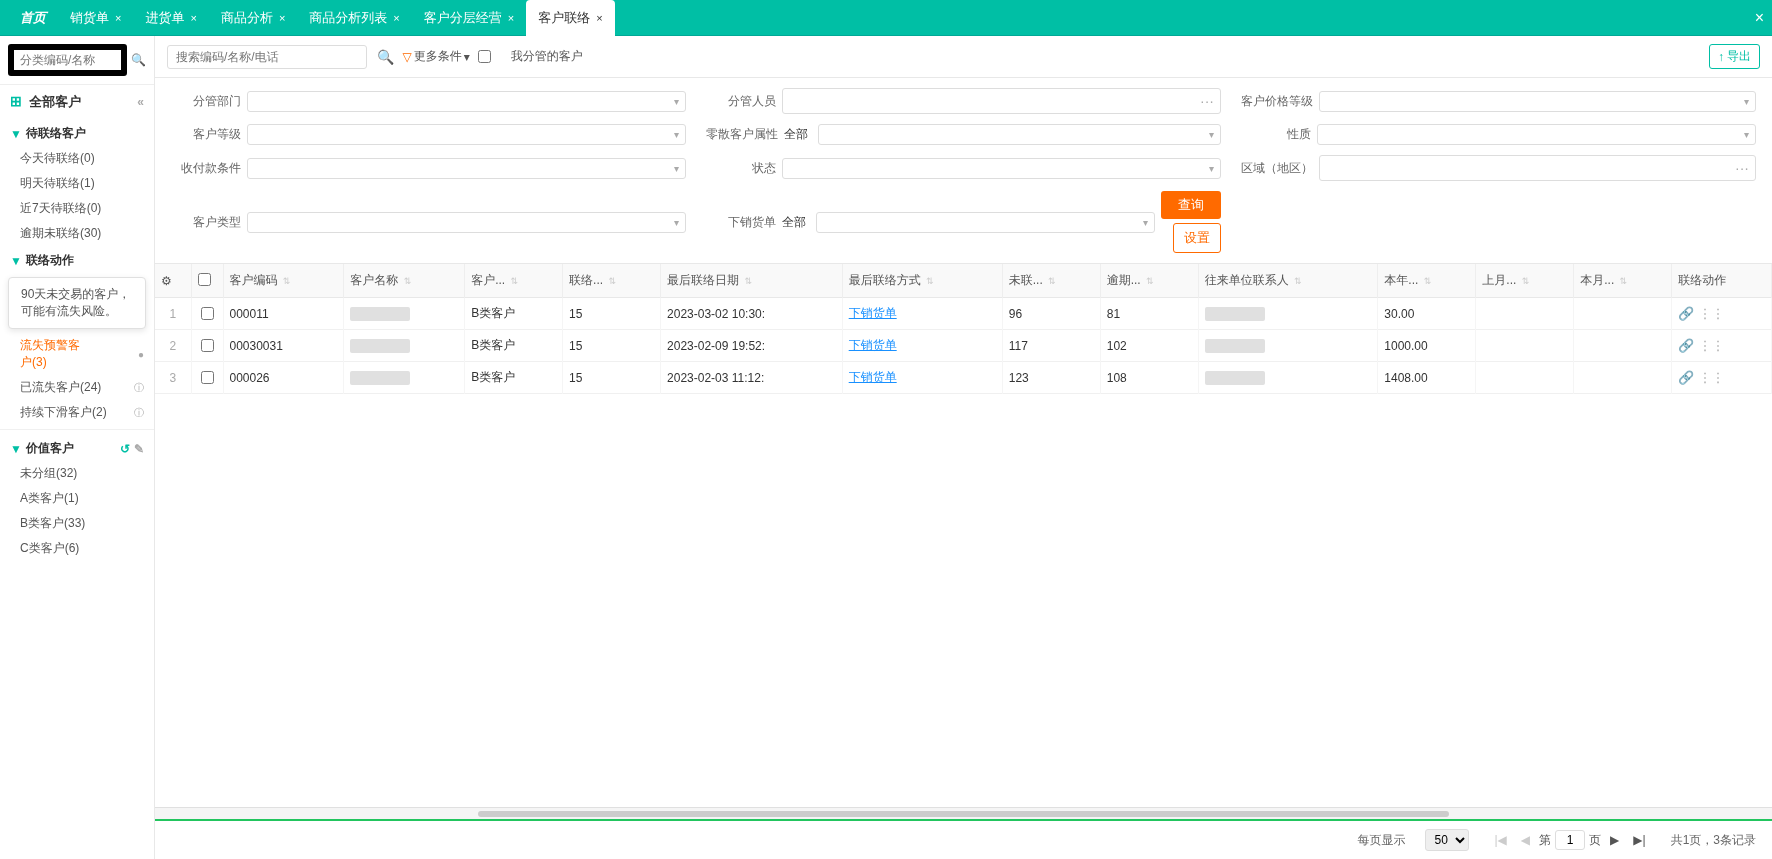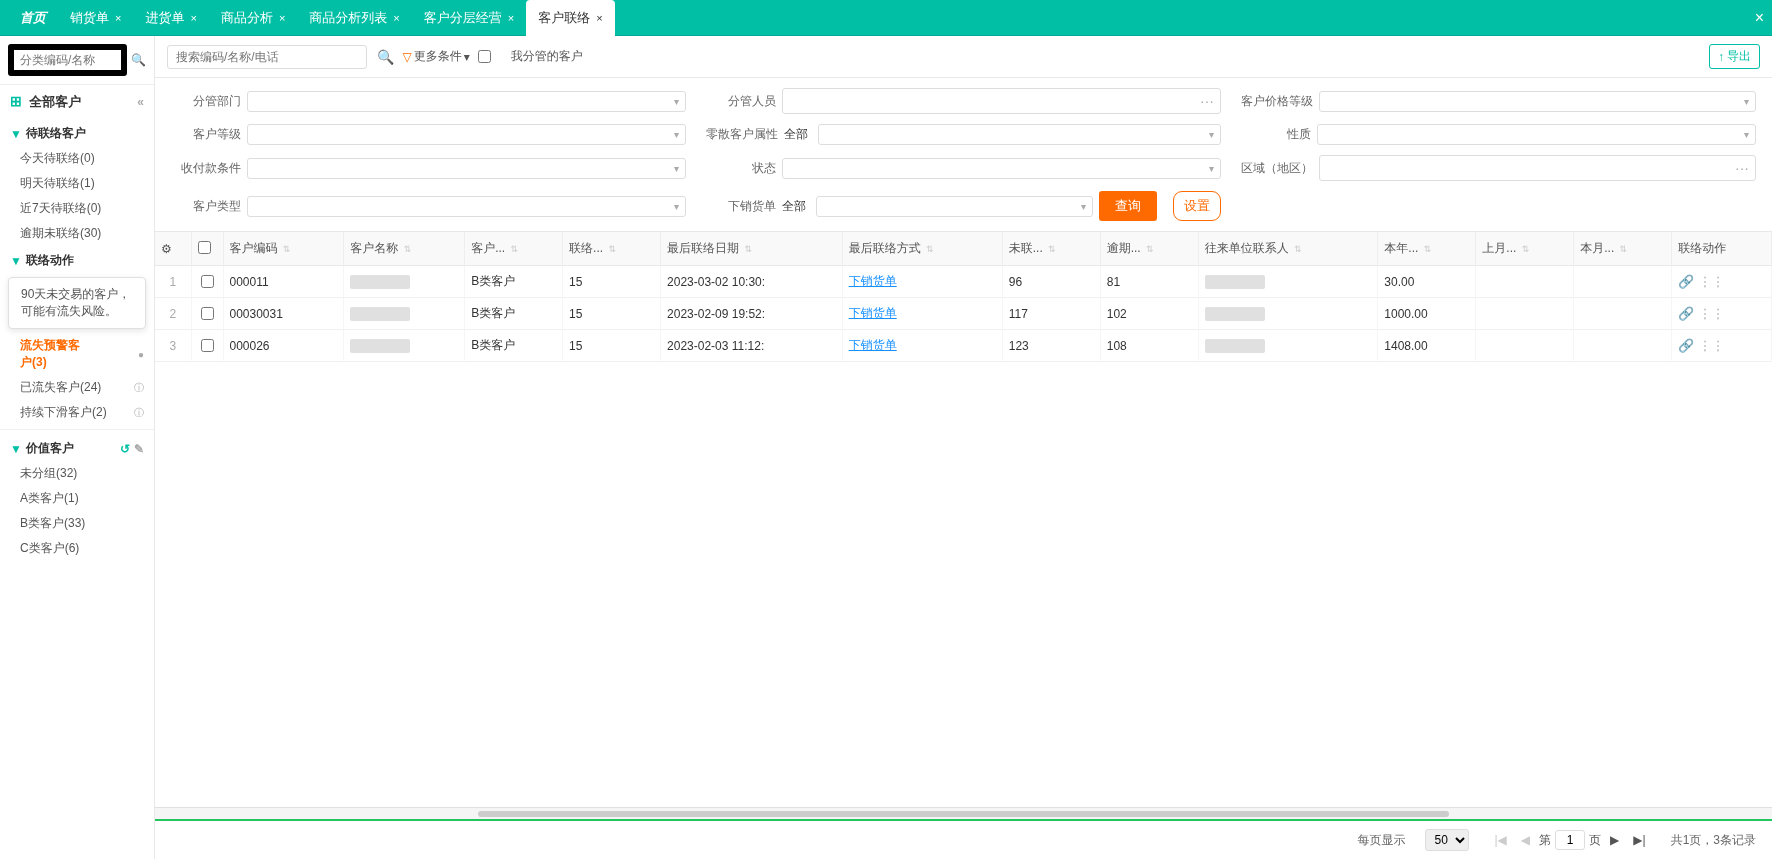--- a/index.html
+++ b/index.html
@@ -42,21 +42,21 @@
     .sidebar-all .collapse-icon { color: #aaa; font-size: 12px; }
     .sidebar-section-title {
       display: flex; align-items: center; padding: 6px 10px 4px 10px; color: #333; font-weight: bold;
       font-size: 12px; cursor: pointer; position: relative;
     }
     .sidebar-section-title .arrow { margin-right: 4px; color: #00bfa5; }
     .sidebar-item {
       padding: 4px 10px 4px 20px; cursor: pointer; color: #555; font-size: 12px;
       display: flex; align-items: center; justify-content: space-between;
     }
-    .sidebar-item.active { color: #ff6a00; font-weight: bold; gap: 44px; }
+    .sidebar-item.active { color: #ff6a00; font-weight: normal; gap: 44px; }
     .sidebar-item .item-label { flex: 1; }
     .sidebar-item .item-icon { font-size: 10px; color: #aaa; margin-left: 4px; }
     .tooltip-box {
       background: #fff; border: 1px solid #e0e0e0; border-radius: 4px; padding: 8px 12px;
       font-size: 12px; color: #555; margin: 4px 8px; box-shadow: 0 2px 6px rgba(0,0,0,0.1);
     }
     .sidebar-divider { height: 1px; background: #f0f0f0; margin: 4px 0; }
 
     
     .content-area { flex: 1; display: flex; flex-direction: column; overflow: hidden; }
@@ -92,21 +92,21 @@
       background: #fff; color: #333; outline: none;
     }
     .filter-field.with-dropdown { display: flex; align-items: center; justify-content: space-between; cursor: pointer; }
     .filter-field .dropdown-arrow { color: #aaa; font-size: 10px; }
     .filter-field-dotted { cursor: pointer; color: #aaa; font-size: 14px; }
     .btn-query {
       background: #ff6a00; color: #fff; border: none; border-radius: 3px; padding: 5px 16px;
       cursor: pointer; font-size: 13px;
     }
     .btn-settings {
-      background: #fff; color: #ff6a00; border: 1px solid #ff6a00; border-radius: 9px; padding: 5px 10px;
+      background: #fff; color: #ff6a00; border: 1px solid #ff6a00; border-radius: 3px; padding: 5px 10px;
       cursor: pointer; font-size: 13px; margin-left: 12px;
     }
 
     
     .table-area { flex: 1; overflow: auto; background: #fff; }
     table { width: 100%; border-collapse: collapse; font-size: 12px; }
     thead tr { background: #f9f9f9; border-bottom: 1px solid #e8e8e8; }
     thead th {
       padding: 8px 6px; text-align: left; color: #555; font-weight: normal;
       border-right: 1px solid #eee; white-space: nowrap; position: sticky; top: 0; background: #f9f9f9;
@@ -357,21 +357,21 @@
           <span class="dropdown-arrow">▾</span>
         </div>
       </div>
       <div class="filter-row">
         <span class="filter-label">下销货单</span>
         <span style="margin-right:4px; color:#333; font-size:12px;">全部</span>
         <div class="filter-field with-dropdown" style="flex:1;">
           <span></span>
           <span class="dropdown-arrow">▾</span>
         </div>
-        <div style="display:flex; flex-direction:row; gap:4px; margin-left:auto;">
+        <div style="display:flex; flex-direction:column; gap:4px; margin-left:auto;">
           <button class="btn-query">查询</button>
           <button class="btn-settings">设置</button>
         </div>
       </div>
     </div>
 
     <div class="table-area">
       <table>
         <thead>
           <tr>

